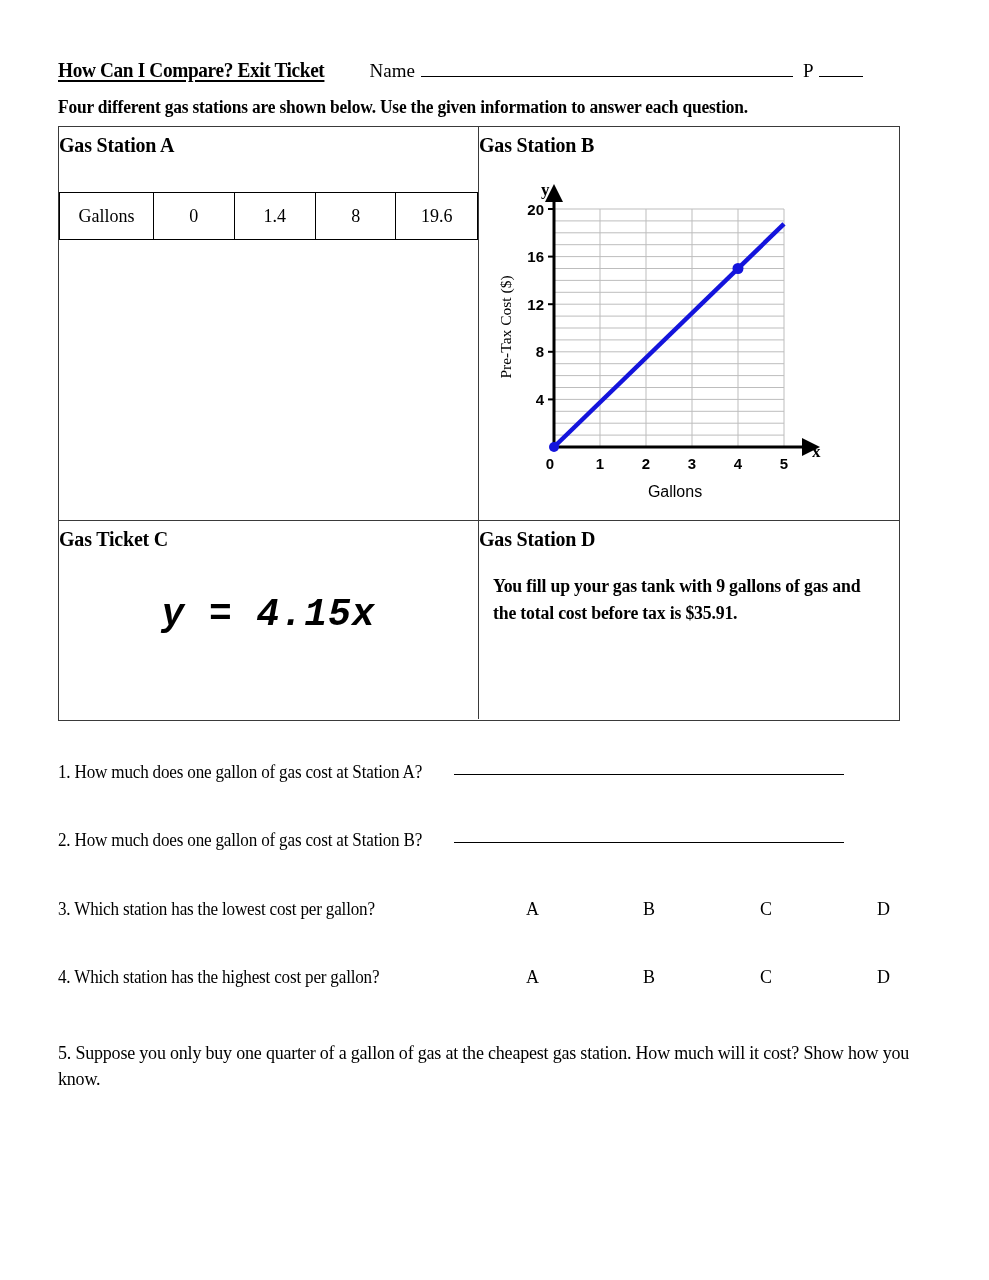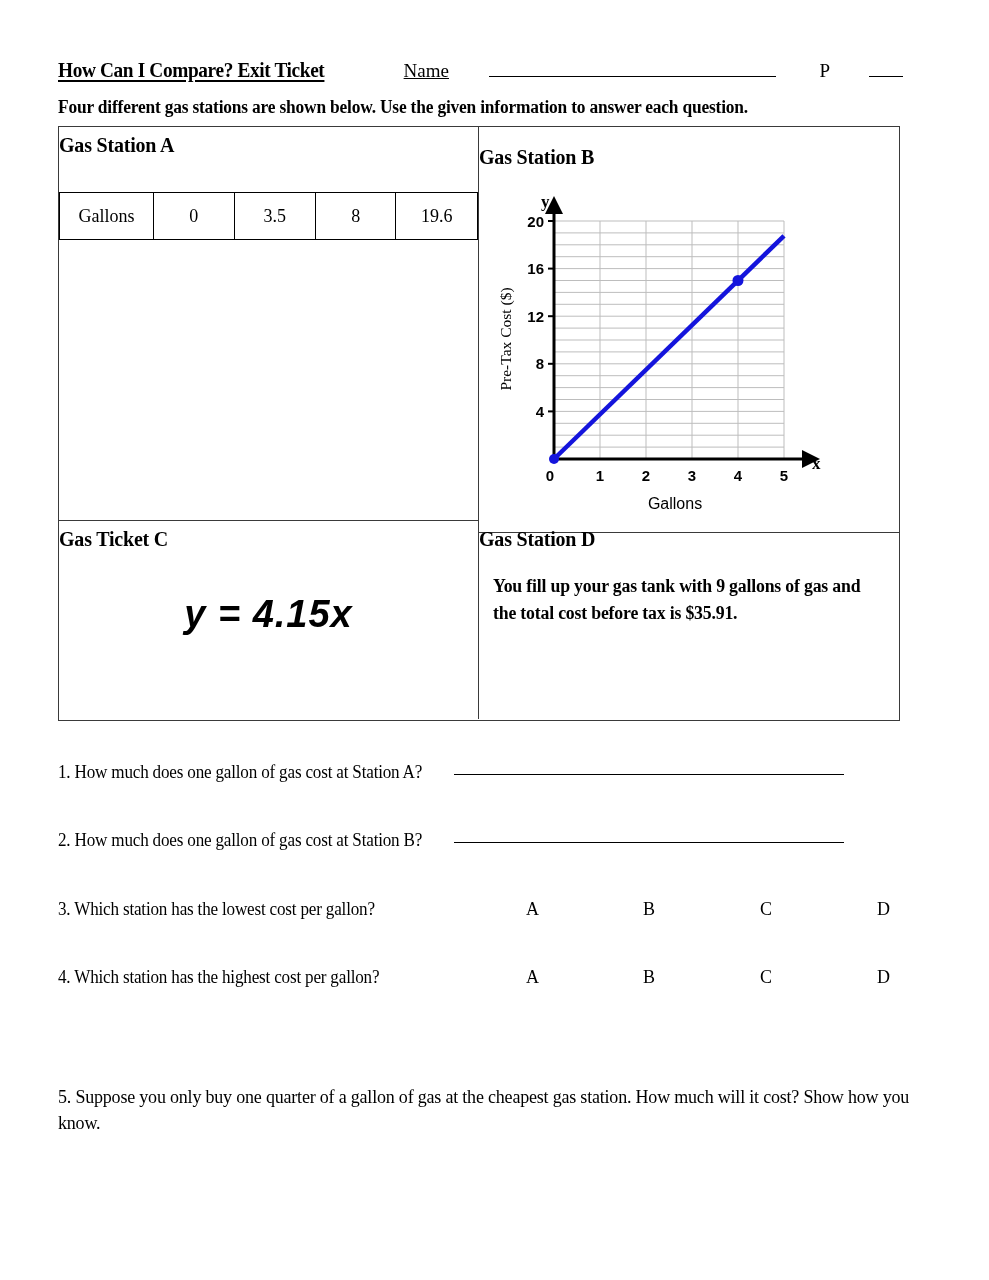--- a/index.html
+++ b/index.html
@@ -18,38 +18,36 @@
 
   
   .header-row {
     position: absolute;
     left: 58px;
     top: 58px;
     width: 845px;
     height: 30px;
     display: flex;
     align-items: baseline;
-    gap: 34px;
   }
   .worksheet-title {
     font-family: "Liberation Serif", serif;
     font-weight: bold;
     font-size: 21px;
     text-decoration: underline;
     text-underline-offset: 3px;
     letter-spacing: -0.4px;
     transform: scaleX(0.92);
     transform-origin: left bottom;
     white-space: nowrap;
   }
   .name-label {
     font-size: 19px;
     margin-left: 22px;
     white-space: nowrap;
-    text-decoration: underline;
   }
   .blank-line {
     display: inline-block;
     border-bottom: 1.6px solid #000;
     height: 0;
   }
   .name-blank { width: 372px; margin-left: 6px; margin-bottom: 2px; }
   .p-label { font-size: 19px; margin-left: 10px; }
   .p-blank { width: 44px; margin-left: 5px; margin-bottom: 2px; }
 
@@ -74,21 +72,21 @@
     height: 595px;
     border: 1.6px solid #3a3a3a;
     box-sizing: border-box;
   }
   .cell {
     position: absolute;
     box-sizing: border-box;
     overflow: hidden;
   }
   .cell-a { left: 0;     top: 0;     width: 420px; height: 394px; border-right: 1.6px solid #3a3a3a; border-bottom: 1.6px solid #3a3a3a; }
-  .cell-b { left: 420px; top: 12px;     width: 420px; height: 394px; border-bottom: 1.6px solid #3a3a3a; }
+  .cell-b { left: 420px; top: 0;     width: 420px; height: 394px; border-bottom: 1.6px solid #3a3a3a; }
   .cell-c { left: 0;     top: 394px; width: 420px; height: 198px; border-right: 1.6px solid #3a3a3a; }
   .cell-d { left: 420px; top: 394px; width: 420px; height: 198px; }
 
   .station-title {
     text-align: left;
     font-weight: bold;
     font-size: 20px;
     letter-spacing: -0.2px;
     margin-top: 7px;
   }
@@ -116,21 +114,21 @@
   .chart-wrap {
     position: relative;
     width: 420px;
     height: 355px;
   }
   .chart-svg { position: absolute; left: 0; top: 0; }
 
   
   .equation {
     text-align: center;
-    font-family: Liberation Sans, sans-serif;
+    font-family: Liberation Mono, monospace;
     font-weight: bold;
     font-style: italic;
     font-size: 38px;
     margin-top: 42px;
     letter-spacing: 1px;
   }
 
   
   .station-d-text {
     font-weight: bold;
@@ -151,21 +149,21 @@
     letter-spacing: -0.2px;
     white-space: nowrap;
   }
   .q-text { display: inline-block; transform: scaleX(0.95); transform-origin: left bottom; }
   .q-blank-long { width: 390px; margin-left: 8px; margin-bottom: 3px; }
 
   .q1 { top: 762px; }
   .q2 { top: 830px; }
   .q3 { top: 899px; }
   .q4 { top: 967px; }
-  .q5 { top: 1040px; white-space: normal; line-height: 1.45; width: 870px; margin-top: 44px; }
+  .q5 { top: 1040px; white-space: normal; line-height: 1.45; width: 870px; }
 
   .choices {
     position: absolute;
     left: 0;
     top: 0;
     width: 860px;
     height: 22px;
   }
   .choice {
     position: absolute;
@@ -192,21 +190,21 @@
 
 <div class="station-grid">
 
   <div class="cell cell-a">
     <div class="station-title">Gas Station A</div>
     <table class="gas-table">
       <tbody>
           <tr class="row-gallons">
         <td class="label-cell">Gallons</td>
         <td class="val-cell">0</td>
-        <td class="val-cell">3.5</td>
+        <td class="val-cell">1.4</td>
         <td class="val-cell">8</td>
         <td class="val-cell">19.6</td>
       </tr>
     </tbody>
       </table>
   </div>
 
   <div class="cell cell-b">
     <div class="station-title">Gas Station B</div>
     <div class="chart-wrap">

